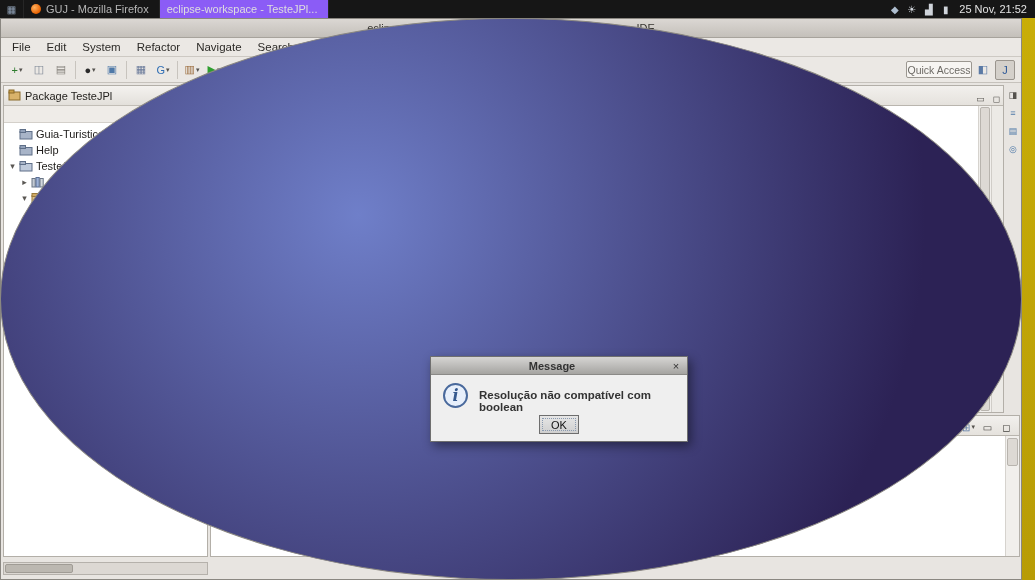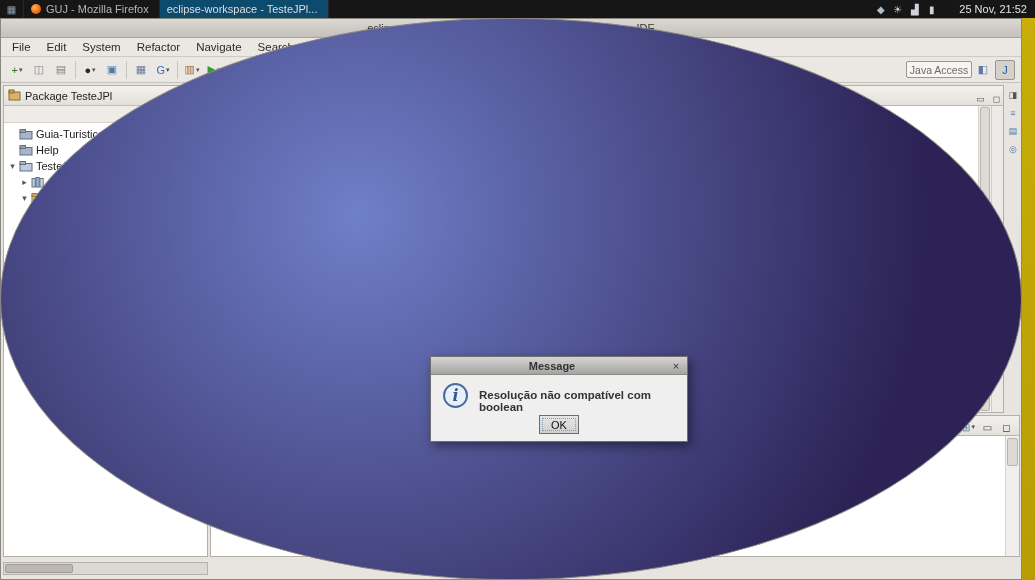--- a/index.html
+++ b/index.html
@@ -3,27 +3,27 @@
 <meta charset="utf-8">
 <style>
   *{box-sizing:border-box;margin:0;padding:0}
   body{font-family:"Liberation Sans",sans-serif;background:#555}
   .screen{position:relative;width:1035px;height:580px;overflow:hidden;background:linear-gradient(#c9ae08,#b89c06);font-size:12px}
 
   
   .taskbar{position:absolute;left:0;top:0;width:1035px;height:18px;background:#161616;display:flex;align-items:center;color:#b5b5b5;font-size:11px;z-index:60}
   .tb-launch{width:24px;height:100%;display:flex;align-items:center;justify-content:center;color:#8fa0b5;font-size:10px;border-right:1px solid #262626}
   .tb-win{height:100%;display:flex;align-items:center;gap:5px;padding:0 10px 0 7px;border-right:1px solid #262626;white-space:nowrap;cursor:default}
-  .tb-win.active{background:#0c4a6e;color:#dedede}
+  .tb-win.active{background:#8b5cf6;color:#dedede}
   .tb-ico{width:10px;height:10px;border-radius:50%;display:inline-block}
   .tb-ico.firefox{background:radial-gradient(circle at 35% 35%,#ffb05c,#e66000 70%)}
   .tb-ico.eclipse{background:radial-gradient(circle at 35% 35%,#6f7fc9,#2c2255 75%)}
   .tb-spacer{flex:1}
   .tray-ico{width:17px;text-align:center;font-size:10px;cursor:default}
-  .tb-clock{color:#e3e3e3;margin:0 8px 0 19px;white-space:nowrap}
+  .tb-clock{color:#e3e3e3;margin:0 8px 0 5px;white-space:nowrap}
 
   
   .eclipse{position:absolute;left:0;top:18px;width:1022px;height:562px;background:#e8e5e1;border:1px solid #8a8781;z-index:10}
   .titlebar{position:absolute;left:0;top:0;right:0;height:19px;background:linear-gradient(#dbd7d3,#c4c0ba);border-bottom:1px solid #a7a39c;display:flex;align-items:center;justify-content:center;font-size:11px;color:#35332f}
   .menubar{position:absolute;left:0;top:19px;right:0;height:19px;background:#ebe8e4;border-bottom:1px solid #cdc9c3;display:flex;align-items:center;padding-left:3px}
   .menu-item{padding:0 8px;height:100%;display:flex;align-items:center;color:#2c2a27;font-size:11.5px;cursor:default}
   .toolbar{position:absolute;left:0;top:38px;right:0;height:26px;background:#ebe8e4;border-bottom:1px solid #c6c2bc;display:flex;align-items:center;padding:0 5px}
   #toolbar-icons,#toolbar-right{display:flex;align-items:center}
   .tbicon{min-width:20px;height:20px;display:inline-flex;align-items:center;justify-content:center;font-size:11px;border-radius:2px;margin:0 1px;cursor:default}
   .tbicon.active{background:#d4d0ca;border:1px solid #9a958e}
@@ -171,21 +171,21 @@
           <span class="tsep"></span>
           <span class="tbicon" style="color: rgb(134, 130, 124);">⊙<span class="dd">▾</span></span>
           <span class="tsep"></span>
           <span class="tbicon" style="color: rgb(85, 82, 78);">↓<span class="dd">▾</span></span>
           <span class="tbicon" style="color: rgb(85, 82, 78);">↑<span class="dd">▾</span></span>
           <span class="tsep"></span>
           <span class="tbicon" style="color: rgb(192, 154, 16);">↩</span>
           <span class="tbicon" style="color: rgb(192, 154, 16);">←<span class="dd">▾</span></span>
           <span class="tbicon" style="color: rgb(192, 154, 16);">→<span class="dd">▾</span></span>
         </div>
-      <div class="quick-access">Java Access</div>
+      <div class="quick-access">Quick Access</div>
       <div id="toolbar-right">
           <span class="tbicon" style="color: rgb(91, 122, 165);">◧</span>
           <span class="tbicon active" style="color: rgb(43, 87, 151);">J</span>
         </div>
     </div>
 
     <div class="pe">
       <div class="pe-head">
         <span class="vicon">
           <svg width="13" height="12">

